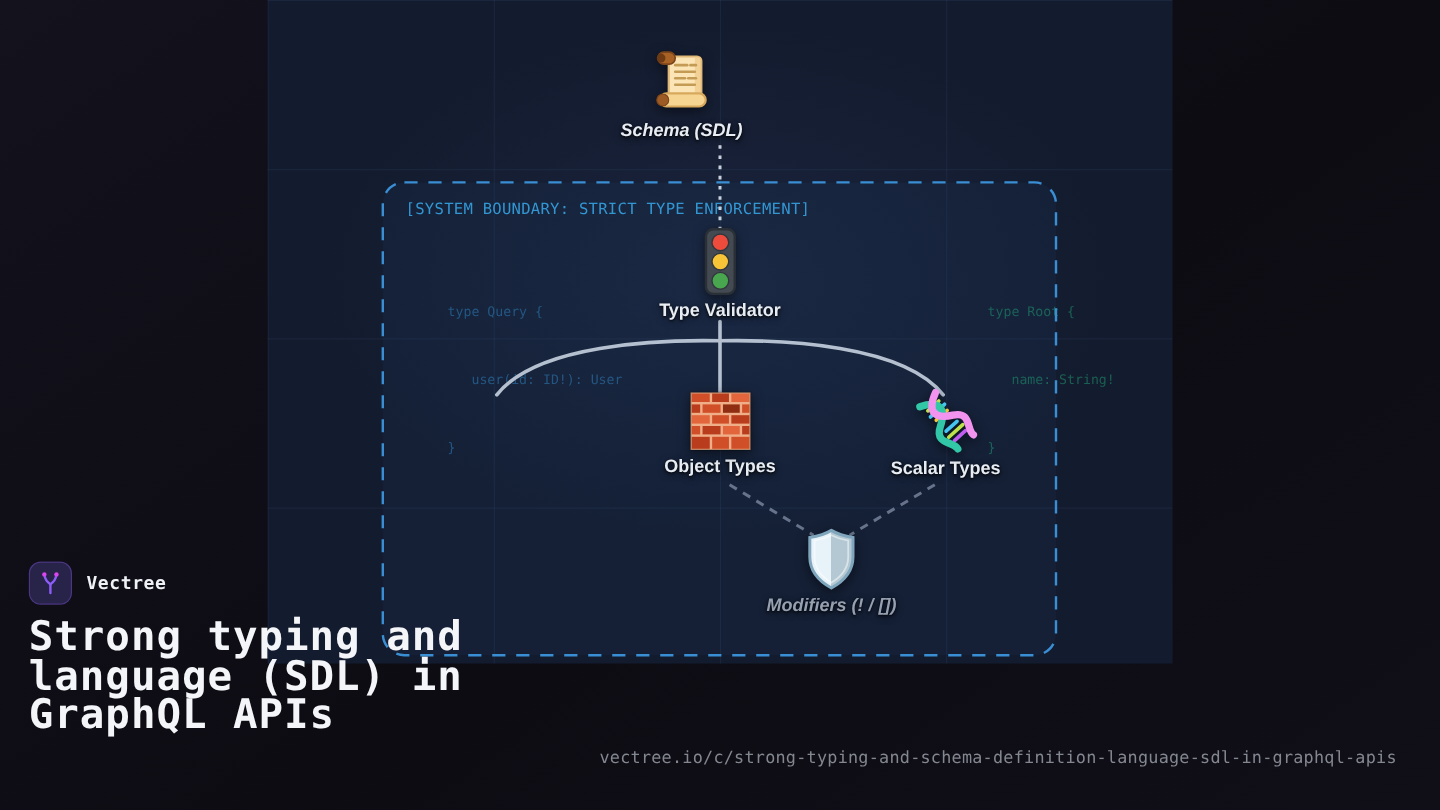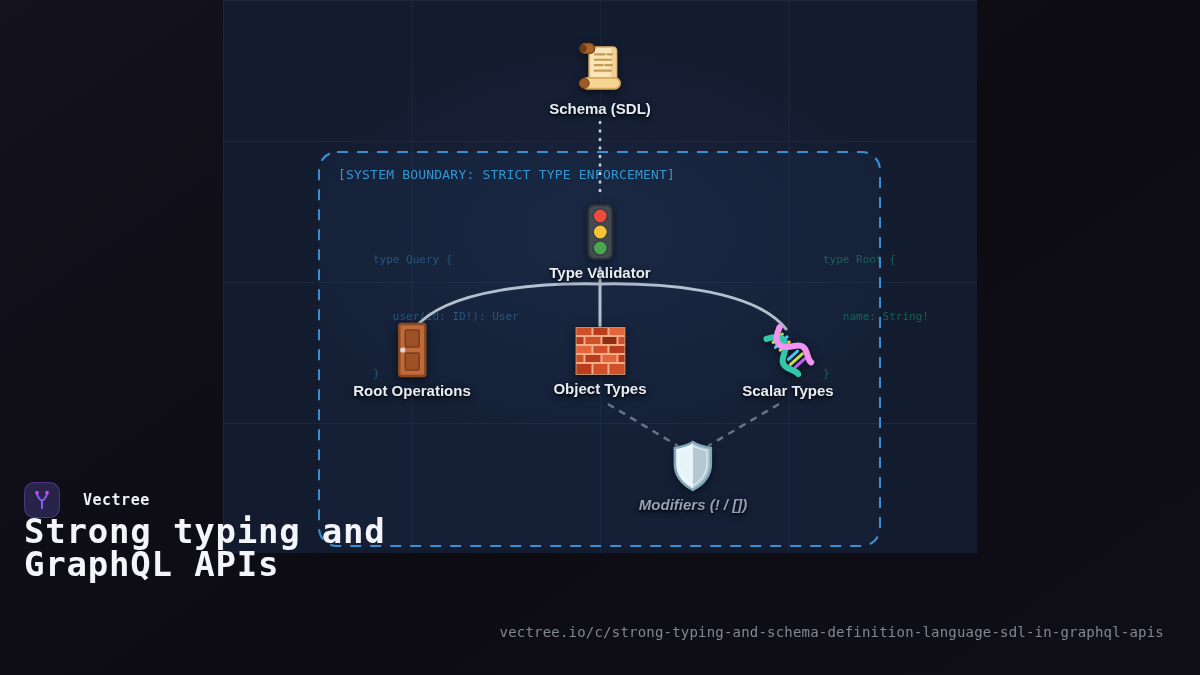--- a/index.html
+++ b/index.html
@@ -40,30 +40,30 @@
     align-items:center; transform:translateX(-50%);
   }
   .node .icon svg { display:block; filter:drop-shadow(0 3px 5px rgba(0,0,0,0.5)); }
   .node .label {
     margin-top:4px; font-weight:bold; font-size:15px; color:#e8edf4;
     white-space:nowrap;
     text-shadow:0 1px 2px rgba(0,0,0,0.9), 0 2px 6px rgba(0,0,0,0.6);
   }
   .node.muted .label { color:#95a0b1;font-style:italic; }
 
-  #node-schema    { left:600px; top:38px; }
-  #node-validator { left:600px; top:204px;justify-content:flex-end; }
+  #node-schema    { left:568px; top:38px;font-style:italic; }
+  #node-validator { left:600px; top:190px;justify-content:flex-end; }
   #node-root      { left:412px; top:322px; }
   #node-object    { left:600px; top:326px; }
   #node-scalar    { left:788px; top:322px; }
   #node-modifiers { left:693px; top:440px; }
 
   .brand {
-    position:absolute; left:24px; top:482px; z-index:5;
-    display:flex; align-items:center; gap:23px;text-align:center;
+    position:absolute; left:24px; top:468px; z-index:5;
+    display:flex; align-items:center; gap:12px;text-align:center;
   }
   .brand .mark {
     width:36px; height:36px; border-radius:10px; background:#282348;
     border:1px solid rgba(139,92,246,0.35);
     display:flex; align-items:center; justify-content:center;
   }
   .brand .name {
     font-family:"DejaVu Sans Mono", monospace; font-weight:bold;
     font-size:15px; letter-spacing:0.5px; color:#eef1f5;
   }
@@ -140,31 +140,20 @@
       <svg width="36" height="56" viewBox="0 0 36 56">
         <rect x="6" y="1" width="24" height="54" rx="6" fill="#434a52" stroke="#2b3036" stroke-width="2"></rect>
         <circle cx="18" cy="12" r="7" fill="#ed4b3b" stroke="#32373d" stroke-width="1.2"></circle>
         <circle cx="18" cy="28" r="7" fill="#f7c437" stroke="#32373d" stroke-width="1.2"></circle>
         <circle cx="18" cy="44" r="7" fill="#47a64e" stroke="#32373d" stroke-width="1.2"></circle>
       </svg>
     </div>
     <div class="label">Type Validator</div>
   </div>
 
-  <div class="node" id="node-root">
-    <div class="icon">
-      <svg width="40" height="56" viewBox="0 0 40 56">
-        <rect x="7" y="2" width="26" height="52" rx="2" fill="#c06a3b" stroke="#8a4a20" stroke-width="2.5"></rect>
-        <rect x="13" y="8" width="14" height="17" rx="1.5" fill="#9c5128" stroke="#7d3d18" stroke-width="1.5"></rect>
-        <rect x="13" y="31" width="14" height="17" rx="1.5" fill="#9c5128" stroke="#7d3d18" stroke-width="1.5"></rect>
-        <circle cx="10.5" cy="28" r="2.6" fill="#d9d9d9"></circle>
-      </svg>
-    </div>
-    <div class="label">Root Operations</div>
-  </div>
 
   <div class="node" id="node-scalar">
     <div class="icon">
       <svg width="56" height="56" viewBox="0 0 64 64" overflow="visible">
         <g transform="rotate(-42 32 32)" fill="none" stroke-linecap="round">
           <g stroke-width="3.5">
             <line x1="25" y1="14" x2="39" y2="14" stroke="#bde24c"></line>
             <line x1="23" y1="20" x2="41" y2="20" stroke="#45c6f0"></line>
             <line x1="25" y1="26" x2="39" y2="26" stroke="#f3c63e"></line>
             <line x1="25" y1="40" x2="39" y2="40" stroke="#45c6f0"></line>
@@ -232,18 +221,19 @@
         <path d="M12 13 C15 11 17 8 17.5 4.5" stroke="#8b5cf6" stroke-width="2.2" stroke-linecap="round"></path>
         <circle cx="6.5" cy="4" r="2" fill="#d946ef"></circle>
         <circle cx="17.5" cy="4" r="2" fill="#d946ef"></circle>
       </svg>
     </div>
     <div class="name">Vectree</div>
   </div>
 
   <div class="title">
     <div>Strong typing and</div>
+    <div>language (SDL) in</div>
     <div>GraphQL APIs</div>
   </div>
 
   <div class="url">vectree.io/c/strong-typing-and-schema-definition-language-sdl-in-graphql-apis</div>
 
 </div>
 
 </body></html>

